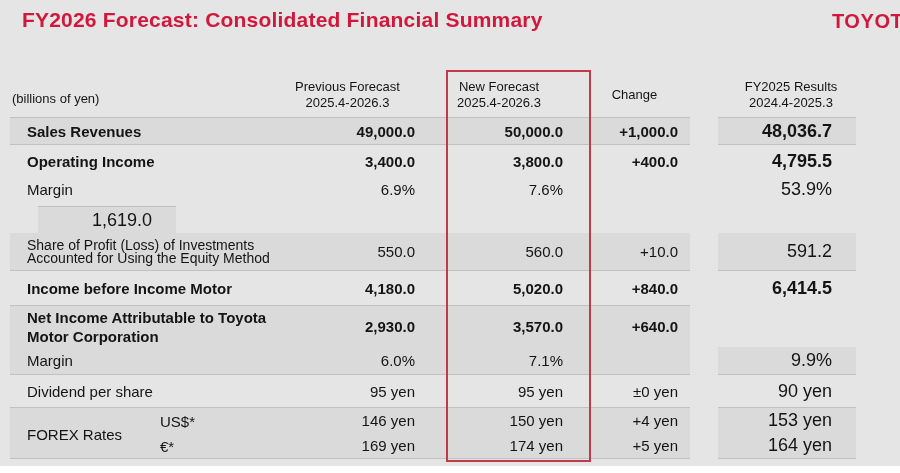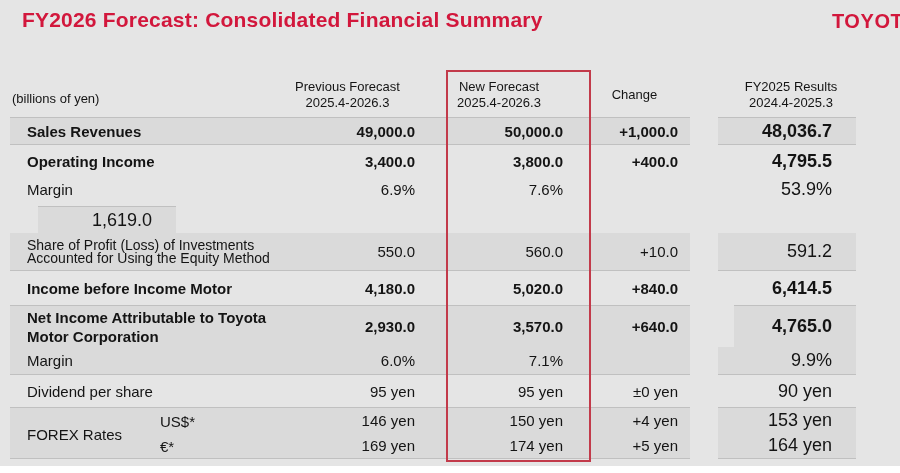--- a/index.html
+++ b/index.html
@@ -148,21 +148,20 @@
       <div class="fy b">6,414.5</div>
     </div>
 
     <div class="row gray edge-top h42 mt3">
       <div class="main">
         <div class="cell label b two-line">Net Income Attributable to Toyota Motor Corporation</div>
         <div class="cell prev b">2,930.0</div>
         <div class="cell new b">3,570.0</div>
         <div class="cell chg b">+640.0</div>
       </div>
-      <div class="fy b">4,765.0</div>
     </div>
 
     <div class="row gray edge-bottom h28">
       <div class="main">
         <div class="cell label">Margin</div>
         <div class="cell prev">6.0%</div>
         <div class="cell new">7.1%</div>
         <div class="cell chg"></div>
       </div>
       <div class="fy">9.9%</div>

